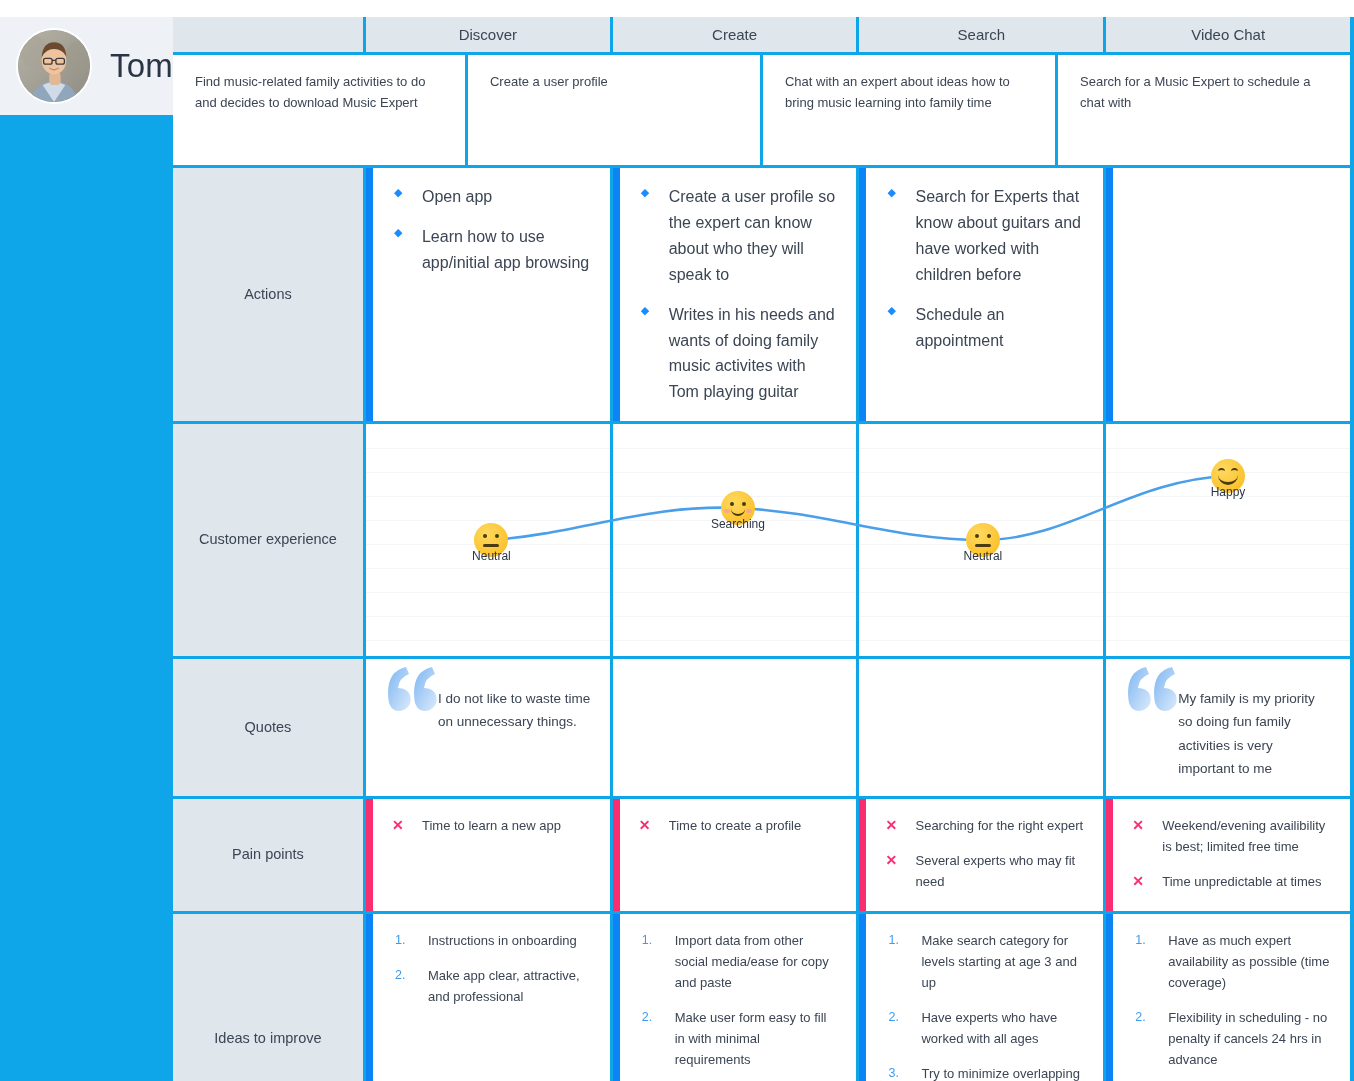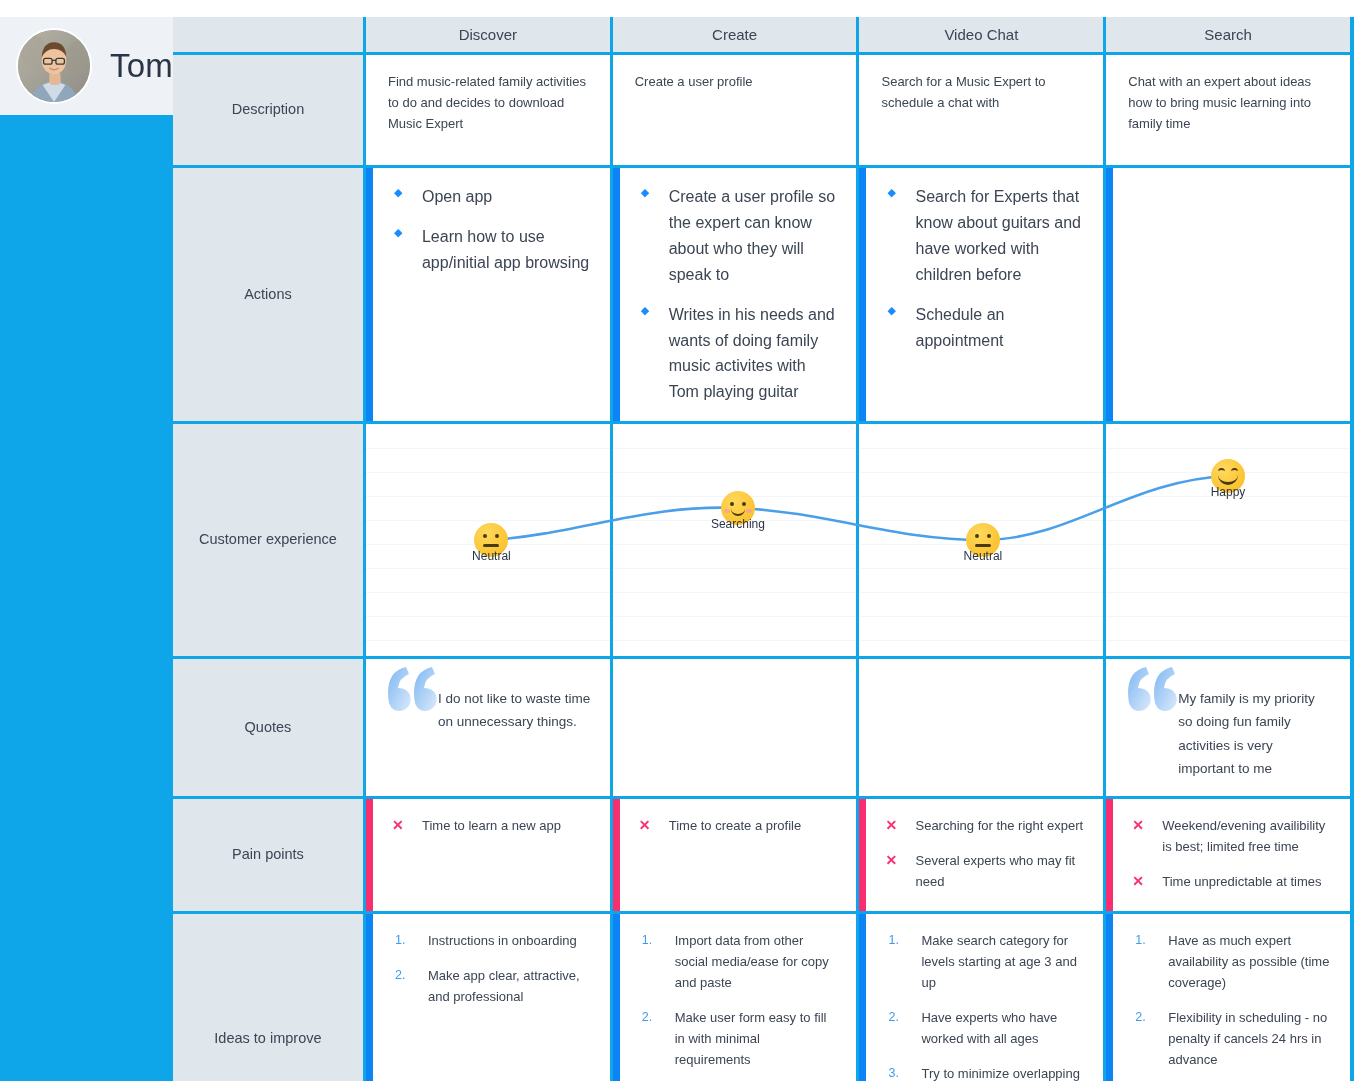--- a/index.html
+++ b/index.html
@@ -172,37 +172,36 @@
     </div>
     <div class="persona-name">Tom</div>
   </div>
 
   <div class="grid">
 
     <div class="row head">
       <div class="rowlabel"></div>
       <div class="cell">Discover</div>
       <div class="cell">Create</div>
+      <div class="cell">Search</div>
       <div class="cell">Video Chat</div>
-      <div class="cell">Search</div>
     </div>
 
     <div class="row description">
-      <div class="rowlabel">Description</div>
       <div class="cell">
         <div class="desc-text">Find music-related family activities to do and decides to download Music Expert</div>
       </div>
       <div class="cell">
         <div class="desc-text">Create a user profile</div>
       </div>
       <div class="cell">
+        <div class="desc-text">Chat with an expert about ideas how to bring music learning into family time</div>
+      </div>
+      <div class="cell">
         <div class="desc-text">Search for a Music Expert to schedule a chat with</div>
-      </div>
-      <div class="cell">
-        <div class="desc-text">Chat with an expert about ideas how to bring music learning into family time</div>
       </div>
     </div>
 
     <div class="row actions">
       <div class="rowlabel">Actions</div>
       <div class="cell">
         <div class="accent blue"></div>
         <ul class="blist">
           <li>Open app</li>
           <li>Learn how to use app/initial app browsing</li>

